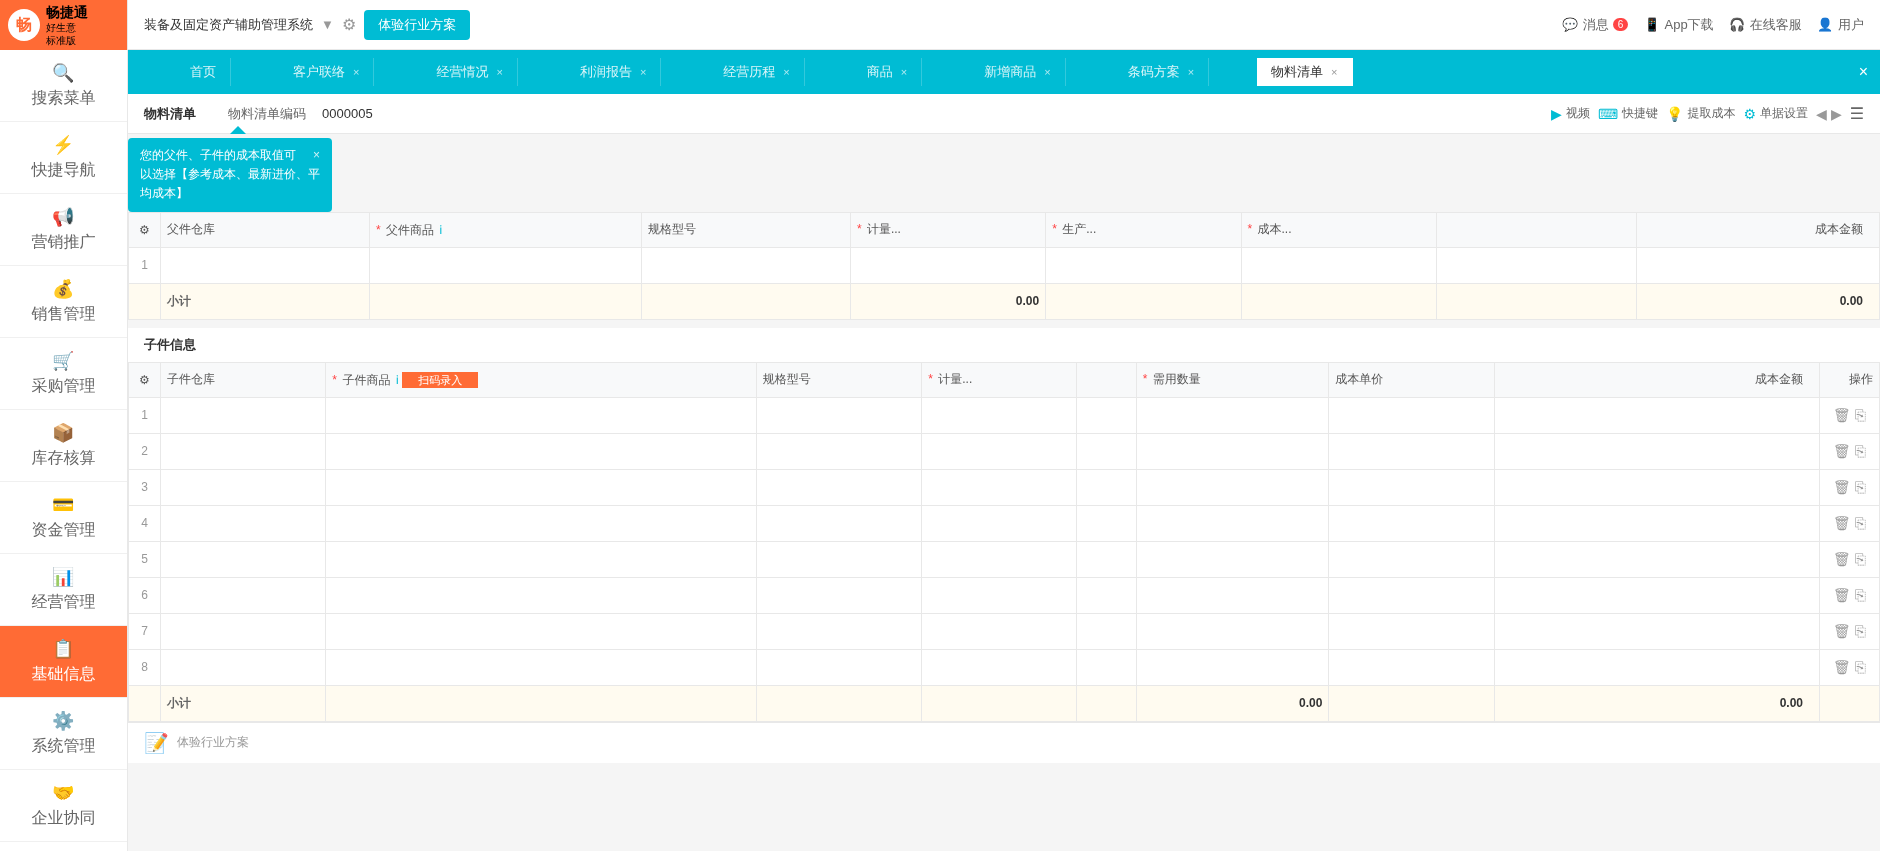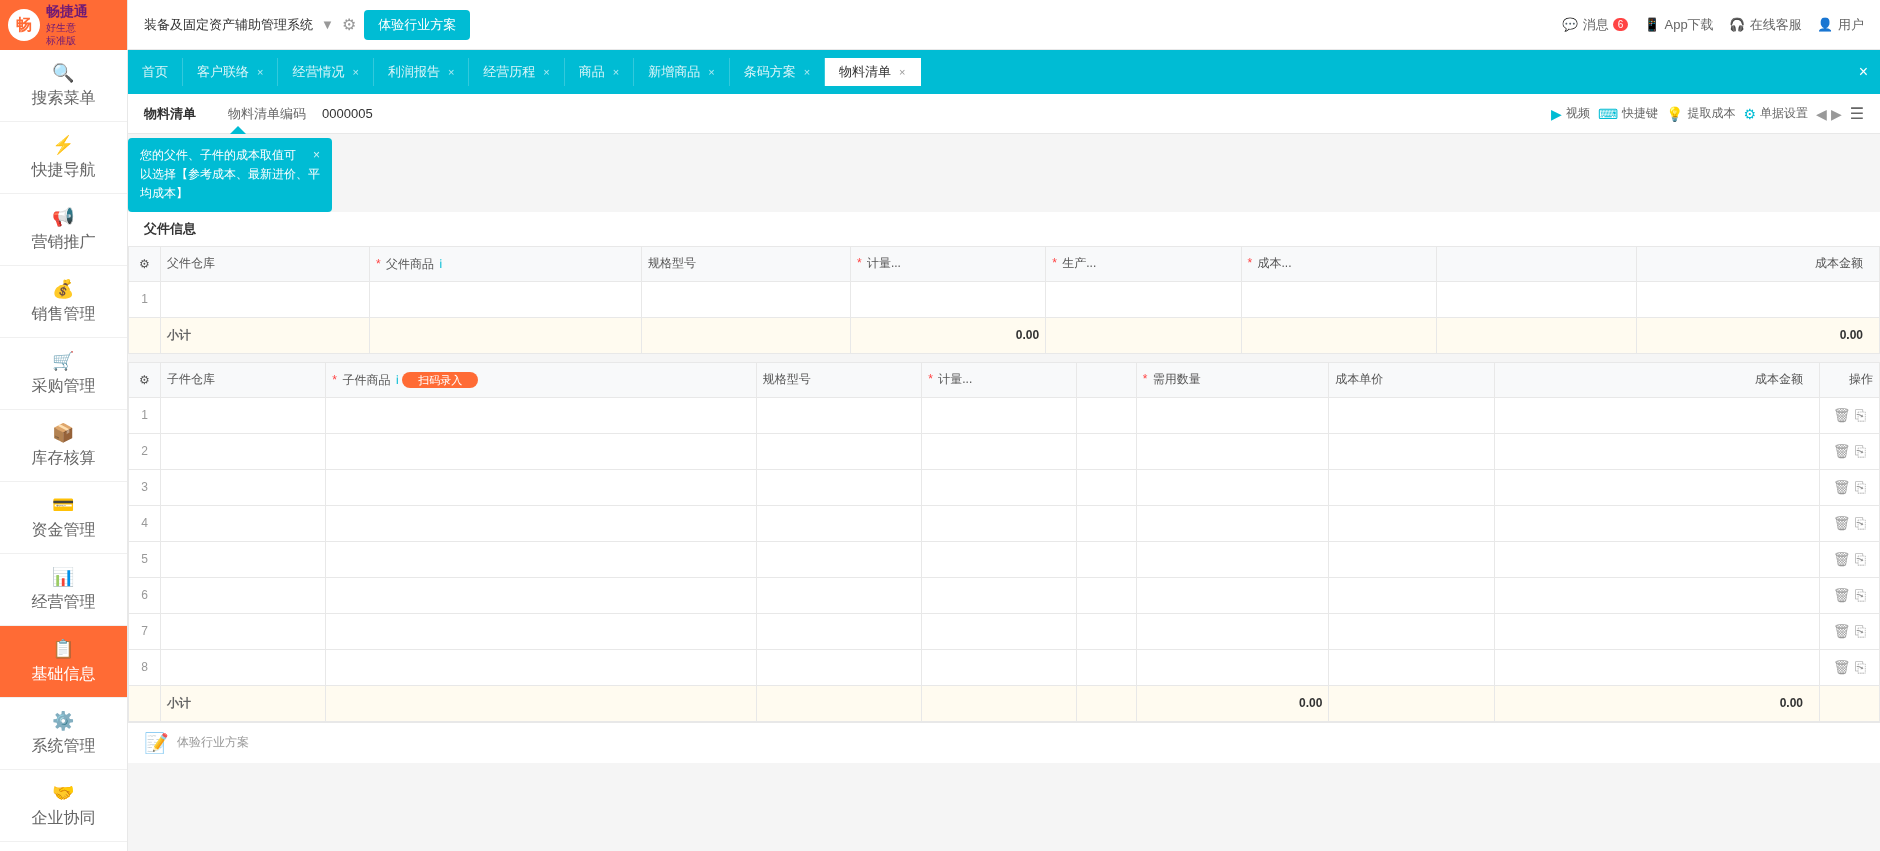--- a/index.html
+++ b/index.html
@@ -2,21 +2,21 @@
 <html><head>
   <meta charset="utf-8">
   <style>
     * { margin: 0; padding: 0; box-sizing: border-box; }
     body { font-family: 'Microsoft YaHei', Arial, sans-serif; font-size: 13px; background: #f5f5f5; display: flex; height: 851px; overflow: hidden; }
 
     
     .sidebar { width: 128px; background: #fff; display: flex; flex-direction: column; border-right: 1px solid #e8e8e8; flex-shrink: 0; }
     .sidebar-logo { background: #ff6b35; color: #fff; padding: 8px; display: flex; align-items: center; gap: 6px; height: 50px; }
     .sidebar-logo-icon { width: 32px; height: 32px; background: #fff; border-radius: 50%; display: flex; align-items: center; justify-content: center; color: #ff6b35; font-size: 16px; font-weight: bold; }
-    .sidebar-logo-text { font-size: 12px; line-height: 1.3; color: #701a75; font-family: Liberation Serif, serif; }
+    .sidebar-logo-text { font-size: 12px; line-height: 1.3; color: #000000; }
     .sidebar-logo-text .brand { font-size: 14px; font-weight: bold; }
     .sidebar-logo-text .sub { font-size: 10px; }
     .sidebar-nav { flex: 1; overflow-y: auto; }
     .sidebar-item { display: flex; flex-direction: column; align-items: center; padding: 12px 8px; cursor: pointer; color: #666; gap: 4px; border-bottom: 1px solid #f0f0f0; }
     .sidebar-item.active { background: #fff5f0; color: #ff6b35; }
     .sidebar-item .icon { font-size: 18px; }
     .sidebar-item .label { font-size: 16px; }
     .sidebar-item.highlighted { background: #ff6b35; color: #fff; }
 
     
@@ -28,21 +28,21 @@
     .header-system { font-size: 13px; color: #333; }
     .header-dropdown { color: #999; cursor: pointer; }
     .header-btn { background: #00bcd4; color: #fff; border: none; padding: 6px 14px; border-radius: 4px; cursor: pointer; font-size: 13px; }
     .header-right { display: flex; align-items: center; gap: 16px; }
     .header-action { display: flex; align-items: center; gap: 4px; cursor: pointer; color: #666; font-size: 13px; }
     .badge { background: #ff4444; color: #fff; border-radius: 8px; padding: 1px 5px; font-size: 10px; }
     .gear-btn { color: #999; cursor: pointer; font-size: 16px; }
 
     
     .tabs { background: #00bcd4; display: flex; align-items: center; height: 44px; flex-shrink: 0; overflow: hidden; }
-    .tab { display: flex; align-items: center; padding: 4px 14px; height: 28px; cursor: pointer; color: rgba(255,255,255,0.85); font-size: 13px; gap: 6px; border-right: 1px solid rgba(255,255,255,0.2); white-space: nowrap; }
+    .tab { display: flex; align-items: center; padding: 4px 14px; height: 28px; cursor: pointer; color: rgba(255,255,255,0.85); font-size: 13px; gap: 6px; border-right: 1px solid rgba(255,255,255,0.2); white-space: nowrap; margin-left: 48px; }
     .tab.active { background: #fff; color: #333; }
     .tab .close { font-size: 11px; color: rgba(255,255,255,0.7); margin-left: 2px; }
     .tab.active .close { color: #999; }
     .tab-close-all { margin-left: auto; color: #fff; padding: 0 12px; cursor: pointer; font-size: 16px; }
 
     
     .content { flex: 1; overflow-y: auto; background: #f5f5f5; padding: 0; }
 
     
     .content-header { background: #fff; padding: 10px 16px; display: flex; align-items: center; gap: 16px; border-bottom: 1px solid #e8e8e8; }
@@ -64,21 +64,21 @@
     table { width: 100%; border-collapse: collapse; }
     th { background: #f8f9fa; border: 1px solid #e8e8e8; padding: 8px 6px; font-size: 12px; color: #555; font-weight: normal; white-space: nowrap; text-align: left; }
     td { border: 1px solid #e8e8e8; padding: 6px; font-size: 12px; color: #333; height: 36px; }
     .row-num { color: #999; text-align: center; width: 30px; }
     .subtotal-row td { background: #fffbf0; font-weight: bold; color: #333; }
     .subtotal-row .label { color: #666; margin-left: 8px; }
     .required { color: #ff4444; margin-right: 2px; }
     .col-actions { width: 60px; text-align: right; }
     .action-btns { display: flex; align-items: center; gap: 4px; justify-content: center; }
     .action-btn { cursor: pointer; color: #999; font-size: 14px; }
-    .scan-btn { background: #ff6b35; color: #fff; font-size: 11px; padding: 2px 16px; border-radius: 8px; white-space: nowrap; }
+    .scan-btn { background: #ff6b35; color: #fff; font-size: 11px; padding: 2px 16px; border-radius: 0; white-space: nowrap; }
 
     
     .tooltip-popup { position: absolute; top: 148px; right: 16px; background: #00bcd4; color: #fff; padding: 10px 14px; border-radius: 6px; font-size: 12px; line-height: 1.6; max-width: 220px; z-index: 100; }
     .tooltip-popup::before { content: ''; position: absolute; top: -8px; left: 50%; border-left: 8px solid transparent; border-right: 8px solid transparent; border-bottom: 8px solid #00bcd4; transform: translateX(-50%); }
 
     .settings-icon-col { width: 32px; text-align: center; }
     td.num-col { text-align: center; color: #999; }
 
     .content-inner { position: relative; }
 
@@ -258,21 +258,20 @@
       </div>
 
       <div class="tooltip-popup" style="position:relative;top:0;right:0;margin:0;border-radius:0;padding:0;background:transparent;display:flex;justify-content:flex-end;">
         <div style="background:#00bcd4;color:#fff;padding:8px 12px;font-size:12px;line-height:1.6;max-width:240px;border-radius:4px;margin:4px 16px 0 0;position:relative;">
           <span class="close" style="float:right;cursor:pointer;color:rgba(255,255,255,0.8);margin-left:8px;">×</span>
           <span>您的父件、子件的成本取值可以选择【参考成本、最新进价、平均成本】</span>
         </div>
       </div>
 
       <div class="section">
-        <div class="section-title">父件信息</div>
         <div class="table-wrap">
           <table>
             <thead>
               <tr>
                 <th class="settings-icon-col">⚙</th>
                 <th>父件仓库</th>
                 <th>
                   <span class="required">*</span>
                   <span>父件商品</span>
                   <span style="color:#00bcd4;margin-left:2px;">ℹ</span>
@@ -316,20 +315,21 @@
                 <td></td>
                 <td></td>
                 <td class="subtotal-val">0.00</td>
               </tr>
             </tbody>
           </table>
         </div>
       </div>
 
       <div class="section" style="margin-top:8px;">
+        <div class="section-title">子件信息</div>
         <div class="table-wrap">
           <table>
             <thead>
               <tr>
                 <th class="settings-icon-col">⚙</th>
                 <th>子件仓库</th>
                 <th>
                   <span class="required">*</span>
                   <span>子件商品</span>
                   <span style="color:#00bcd4;margin-left:2px;">ℹ</span>

